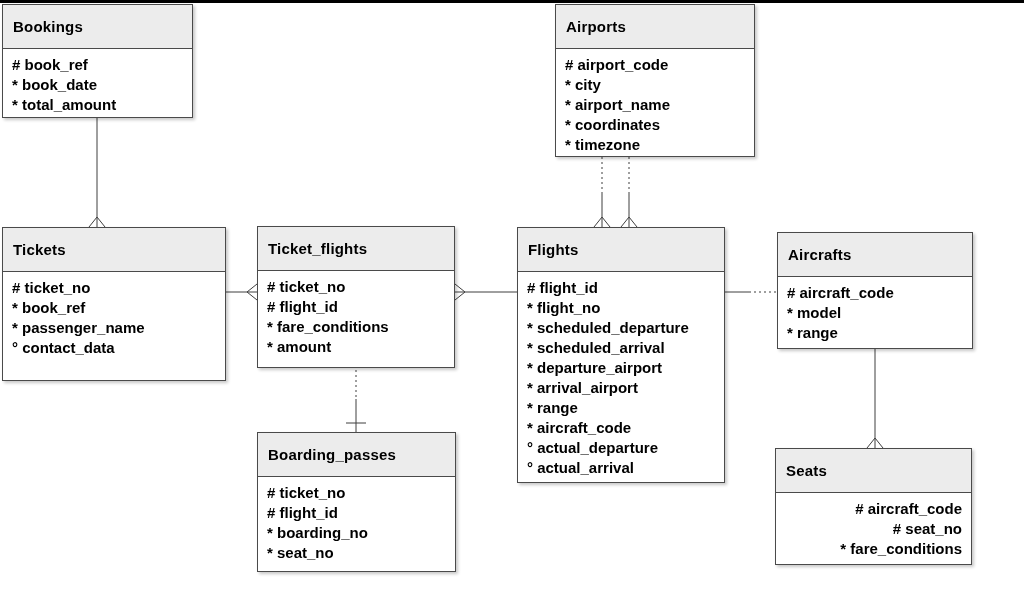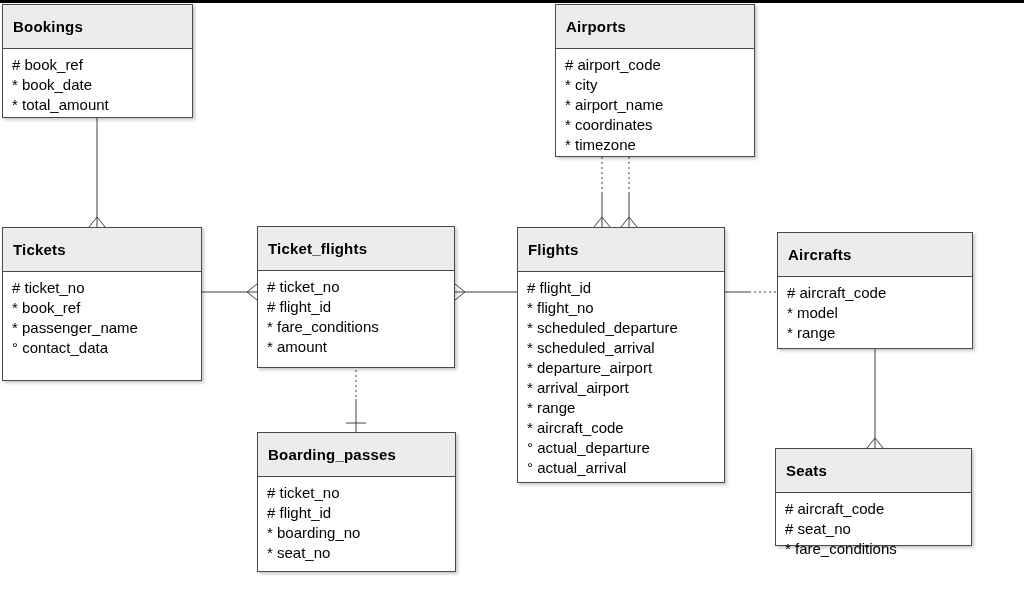--- a/index.html
+++ b/index.html
@@ -27,21 +27,21 @@
     box-sizing:border-box;height:44px;
     background:var(--header-fill,#ececec);
     border-bottom:1px solid var(--tbl-border,#4a4a4a);
     display:flex;align-items:center;padding:0 10px;
     font-size:15px;font-weight:bold;color:var(--text,#000);
     letter-spacing:.2px;
   }
   .table-body{padding:6px 9px 0 9px;}
   .field{
     font-size:15px;line-height:20px;color:var(--text,#000);
-    white-space:nowrap;overflow:hidden;
+    white-space:nowrap;overflow:hidden;font-weight:bold;
   }
 </style>
 </head>
 <body style="--canvas-bg: #ffffff; --top-bar: #000000; --header-fill: #ececec; --body-fill: #ffffff; --tbl-border: #4a4a4a; --line: #3f3f3f; --text: #000000;">
 
 <div id="top-bar"></div>
 
 <svg id="connector-layer" width="1024" height="592" viewBox="0 0 1024 592">
 
   <g>
@@ -101,21 +101,21 @@
     <div class="table" style="left: 515px; top: 4px; width: 200px; height: 153px; margin-left: 40px;">
       <div class="table-header">Airports</div>
       <div class="table-body">
         <div class="field"># airport_code</div>
         <div class="field">* city</div>
         <div class="field">* airport_name</div>
         <div class="field">* coordinates</div>
         <div class="field">* timezone</div>
       </div>
     </div>
-    <div class="table" style="left: 2px; top: 227px; width: 200px; height: 154px;">
+    <div class="table" style="left: 2px; top: 227px; width: 224px; height: 154px;">
       <div class="table-header">Tickets</div>
       <div class="table-body">
         <div class="field"># ticket_no</div>
         <div class="field">* book_ref</div>
         <div class="field">* passenger_name</div>
         <div class="field">° contact_data</div>
       </div>
     </div>
     <div class="table" style="left: 257px; top: 226px; width: 198px; height: 142px;">
       <div class="table-header">Ticket_flights</div>
@@ -151,21 +151,21 @@
     </div>
     <div class="table" style="left: 257px; top: 432px; width: 199px; height: 140px;">
       <div class="table-header">Boarding_passes</div>
       <div class="table-body">
         <div class="field"># ticket_no</div>
         <div class="field"># flight_id</div>
         <div class="field">* boarding_no</div>
         <div class="field">* seat_no</div>
       </div>
     </div>
-    <div class="table" style="left: 775px; top: 448px; width: 197px; height: 98px;">
+    <div class="table" style="left: 775px; top: 448px; width: 197px; height: 117px; text-align: right;">
       <div class="table-header">Seats</div>
       <div class="table-body">
         <div class="field"># aircraft_code</div>
         <div class="field"># seat_no</div>
         <div class="field">* fare_conditions</div>
       </div>
     </div>
   </div>
 
 </body></html>

